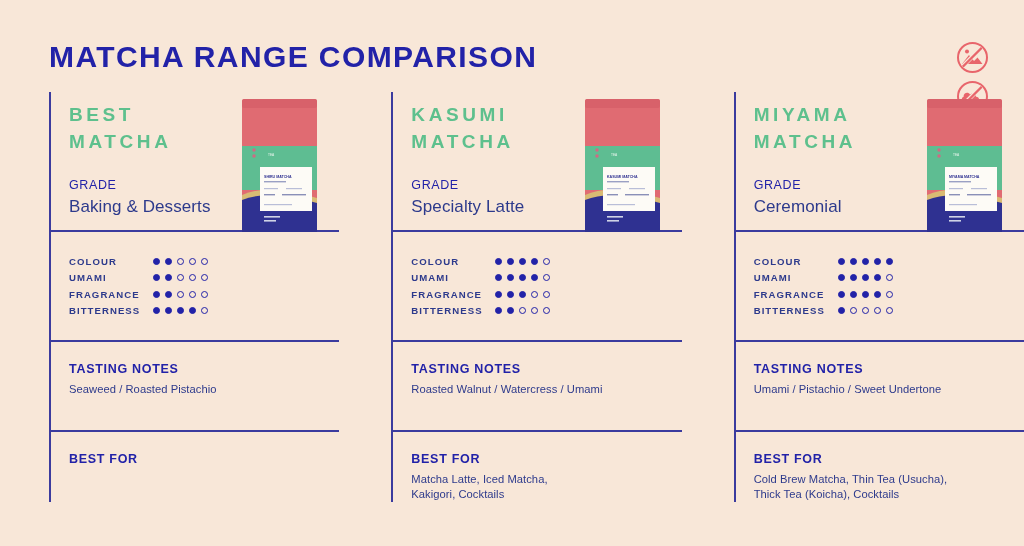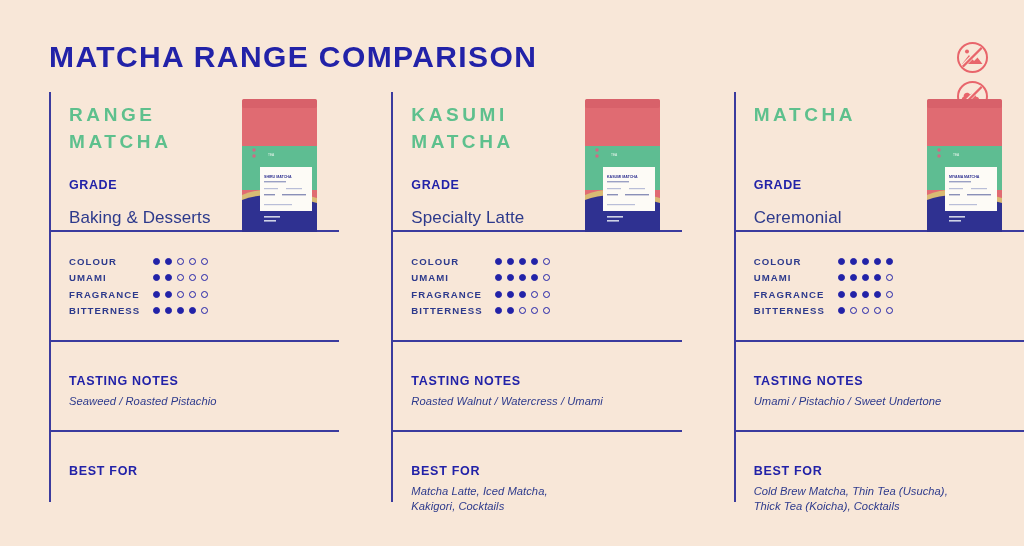--- a/index.html
+++ b/index.html
@@ -88,24 +88,24 @@
     color: #5ec08d;
     line-height: 1.42;
   }
   .grade-wrap {
     position: absolute;
     left: 18px;
     top: 86px;
   }
   .grade-label {
     font-size: 12.5px;
-    font-weight: bold;
+    font-weight: normal;
     letter-spacing: 0.6px;
     color: #2222a8;
-    margin-bottom: 16px;
+    margin-bottom: 5px;
   }
   .grade-value {
     font-size: 17px;
     color: #2d3a8c;
     letter-spacing: 0.1px;
   }
 
   
   .pouch {
     position: absolute;
@@ -141,41 +141,40 @@
     width: 7px;
     height: 7px;
     border-radius: 50%;
     box-sizing: border-box;
     border: 1.4px solid #2222a8;
   }
   .dot.on { background: #2222a8; }
 
   
   .sec {
-    padding-top: 32px;
+    padding-top: 20px;
     box-sizing: border-box;
   }
   .sec.notes {
     height: 90px;
     border-bottom: 2px solid #3b3b9e;
   }
   .sec.bestfor { height: 76px; }
   .sec-title {
     font-size: 12.5px;
     font-weight: bold;
     letter-spacing: 0.7px;
     color: #2222a8;
     margin-bottom: 6px;
   }
   .sec-body {
     font-size: 11.2px;
     color: #2d3a8c;
     line-height: 1.32;
     letter-spacing: 0.05px;
-    font-style: italic;
   }
 </style>
 </head>
 <body>
 
 <div class="page-title">MATCHA RANGE COMPARISON</div>
 
 <div class="corner-icons">
   <div class="ph-icon">
     <svg width="26" height="26" viewBox="0 0 26 26">
@@ -192,21 +191,21 @@
       <line x1="2.5" y1="24" x2="24" y2="2.5" stroke="#e8656b" stroke-width="2.4"></line>
     </svg>
   </div>
 </div>
 
 <div class="columns">
 
   <div class="col">
     <div class="head-block">
       <div class="brand">
-        <div>RANGE</div>
+        <div>BEST</div>
         <div>MATCHA</div>
       </div>
       <div class="grade-wrap">
         <div class="grade-label">GRADE</div>
         <div class="grade-value">Baking &amp; Desserts</div>
       </div>
       <div class="pouch">
         <svg width="83" height="133" viewBox="0 0 83 133">
           <rect x="4" y="0" width="75" height="133" rx="3" fill="#e06b72"></rect>
           <rect x="4" y="0" width="75" height="9" rx="2" fill="#d8616a"></rect>
@@ -367,20 +366,21 @@
 
     <div class="sec bestfor pad">
       <div class="sec-title">BEST FOR</div>
       <div class="sec-body">Matcha Latte, Iced Matcha,<br>Kakigori, Cocktails</div>
     </div>
   </div>
 
   <div class="col">
     <div class="head-block">
       <div class="brand">
+        <div>MIYAMA</div>
         <div>MATCHA</div>
       </div>
       <div class="grade-wrap">
         <div class="grade-label">GRADE</div>
         <div class="grade-value">Ceremonial</div>
       </div>
       <div class="pouch">
         <svg width="83" height="133" viewBox="0 0 83 133">
           <rect x="4" y="0" width="75" height="133" rx="3" fill="#e06b72"></rect>
           <rect x="4" y="0" width="75" height="9" rx="2" fill="#d8616a"></rect>

